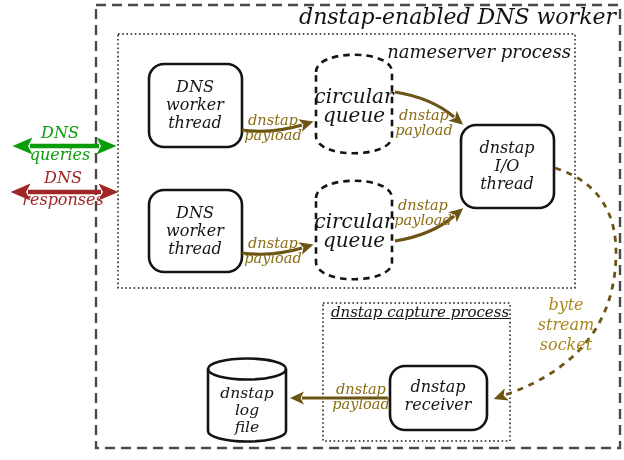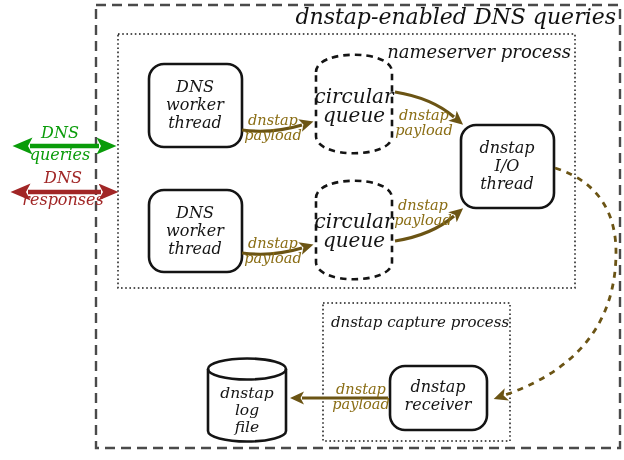--- a/index.html
+++ b/index.html
@@ -71,25 +71,25 @@
     <path d="M 242,253 Q 272,257 302,248" fill="none" stroke="#6b5414" stroke-width="3.2" marker-end="url(#ah-gold)"></path>
     <path d="M 395,241 C 420,237 440,228 454,216" fill="none" stroke="#6b5414" stroke-width="3.2" marker-end="url(#ah-gold)"></path>
     <path d="M 388,398 L 302,398" fill="none" stroke="#6b5414" stroke-width="3.2" marker-end="url(#ah-gold)"></path>
 
     <path d="M 555,168 C 600,182 616,215 616,252 C 616,312 588,366 505,395" fill="none" stroke="#6b5414" stroke-width="2.8" stroke-dasharray="6 6" marker-end="url(#ah-gold)"></path>
 
     <path d="M 30,146 L 99,146" fill="none" stroke="#0a9c0a" stroke-width="4.5" marker-start="url(#ah-green)" marker-end="url(#ah-green)"></path>
     <path d="M 28,192 L 101,192" fill="none" stroke="#a12626" stroke-width="4.5" marker-start="url(#ah-red)" marker-end="url(#ah-red)"></path>
   </svg>
 
-  <div class="title-text">dnstap-enabled DNS queries</div>
+  <div class="title-text">dnstap-enabled DNS worker</div>
 
   <div class="ns-label">nameserver process</div>
 
-  <div class="lbl proc-label" style="left:420px;top:322px;">dnstap capture process</div>
+  <div class="lbl proc-label" style="left:420px;top:312px;text-decoration:underline;">dnstap capture process</div>
 
   <div class="lbl box-text" style="left:195px;top:105px;">DNS
 worker
 thread</div>
   <div class="lbl box-text" style="left:195px;top:231px;">DNS
 worker
 thread</div>
 
   <div class="lbl queue-text" style="left:354px;top:106px;">circular
 queue</div>
@@ -111,19 +111,21 @@
 payload</div>
   <div class="lbl gold-text" style="left:424px;top:123px;">dnstap
 payload</div>
   <div class="lbl gold-text" style="left:273px;top:251px;">dnstap
 payload</div>
   <div class="lbl gold-text" style="left:423px;top:213px;">dnstap
 payload</div>
   <div class="lbl gold-text" style="left:361px;top:397px;">dnstap
 payload</div>
 
+  <div class="lbl byte-text" style="left:566px;top:325px;">byte stream
+socket</div>
 
   <div class="lbl green-text" style="left:60px;top:144px;">DNS
 queries</div>
   <div class="lbl red-text" style="left:63px;top:189px;">DNS
 responses</div>
 
 </div>
 
 </body></html>

